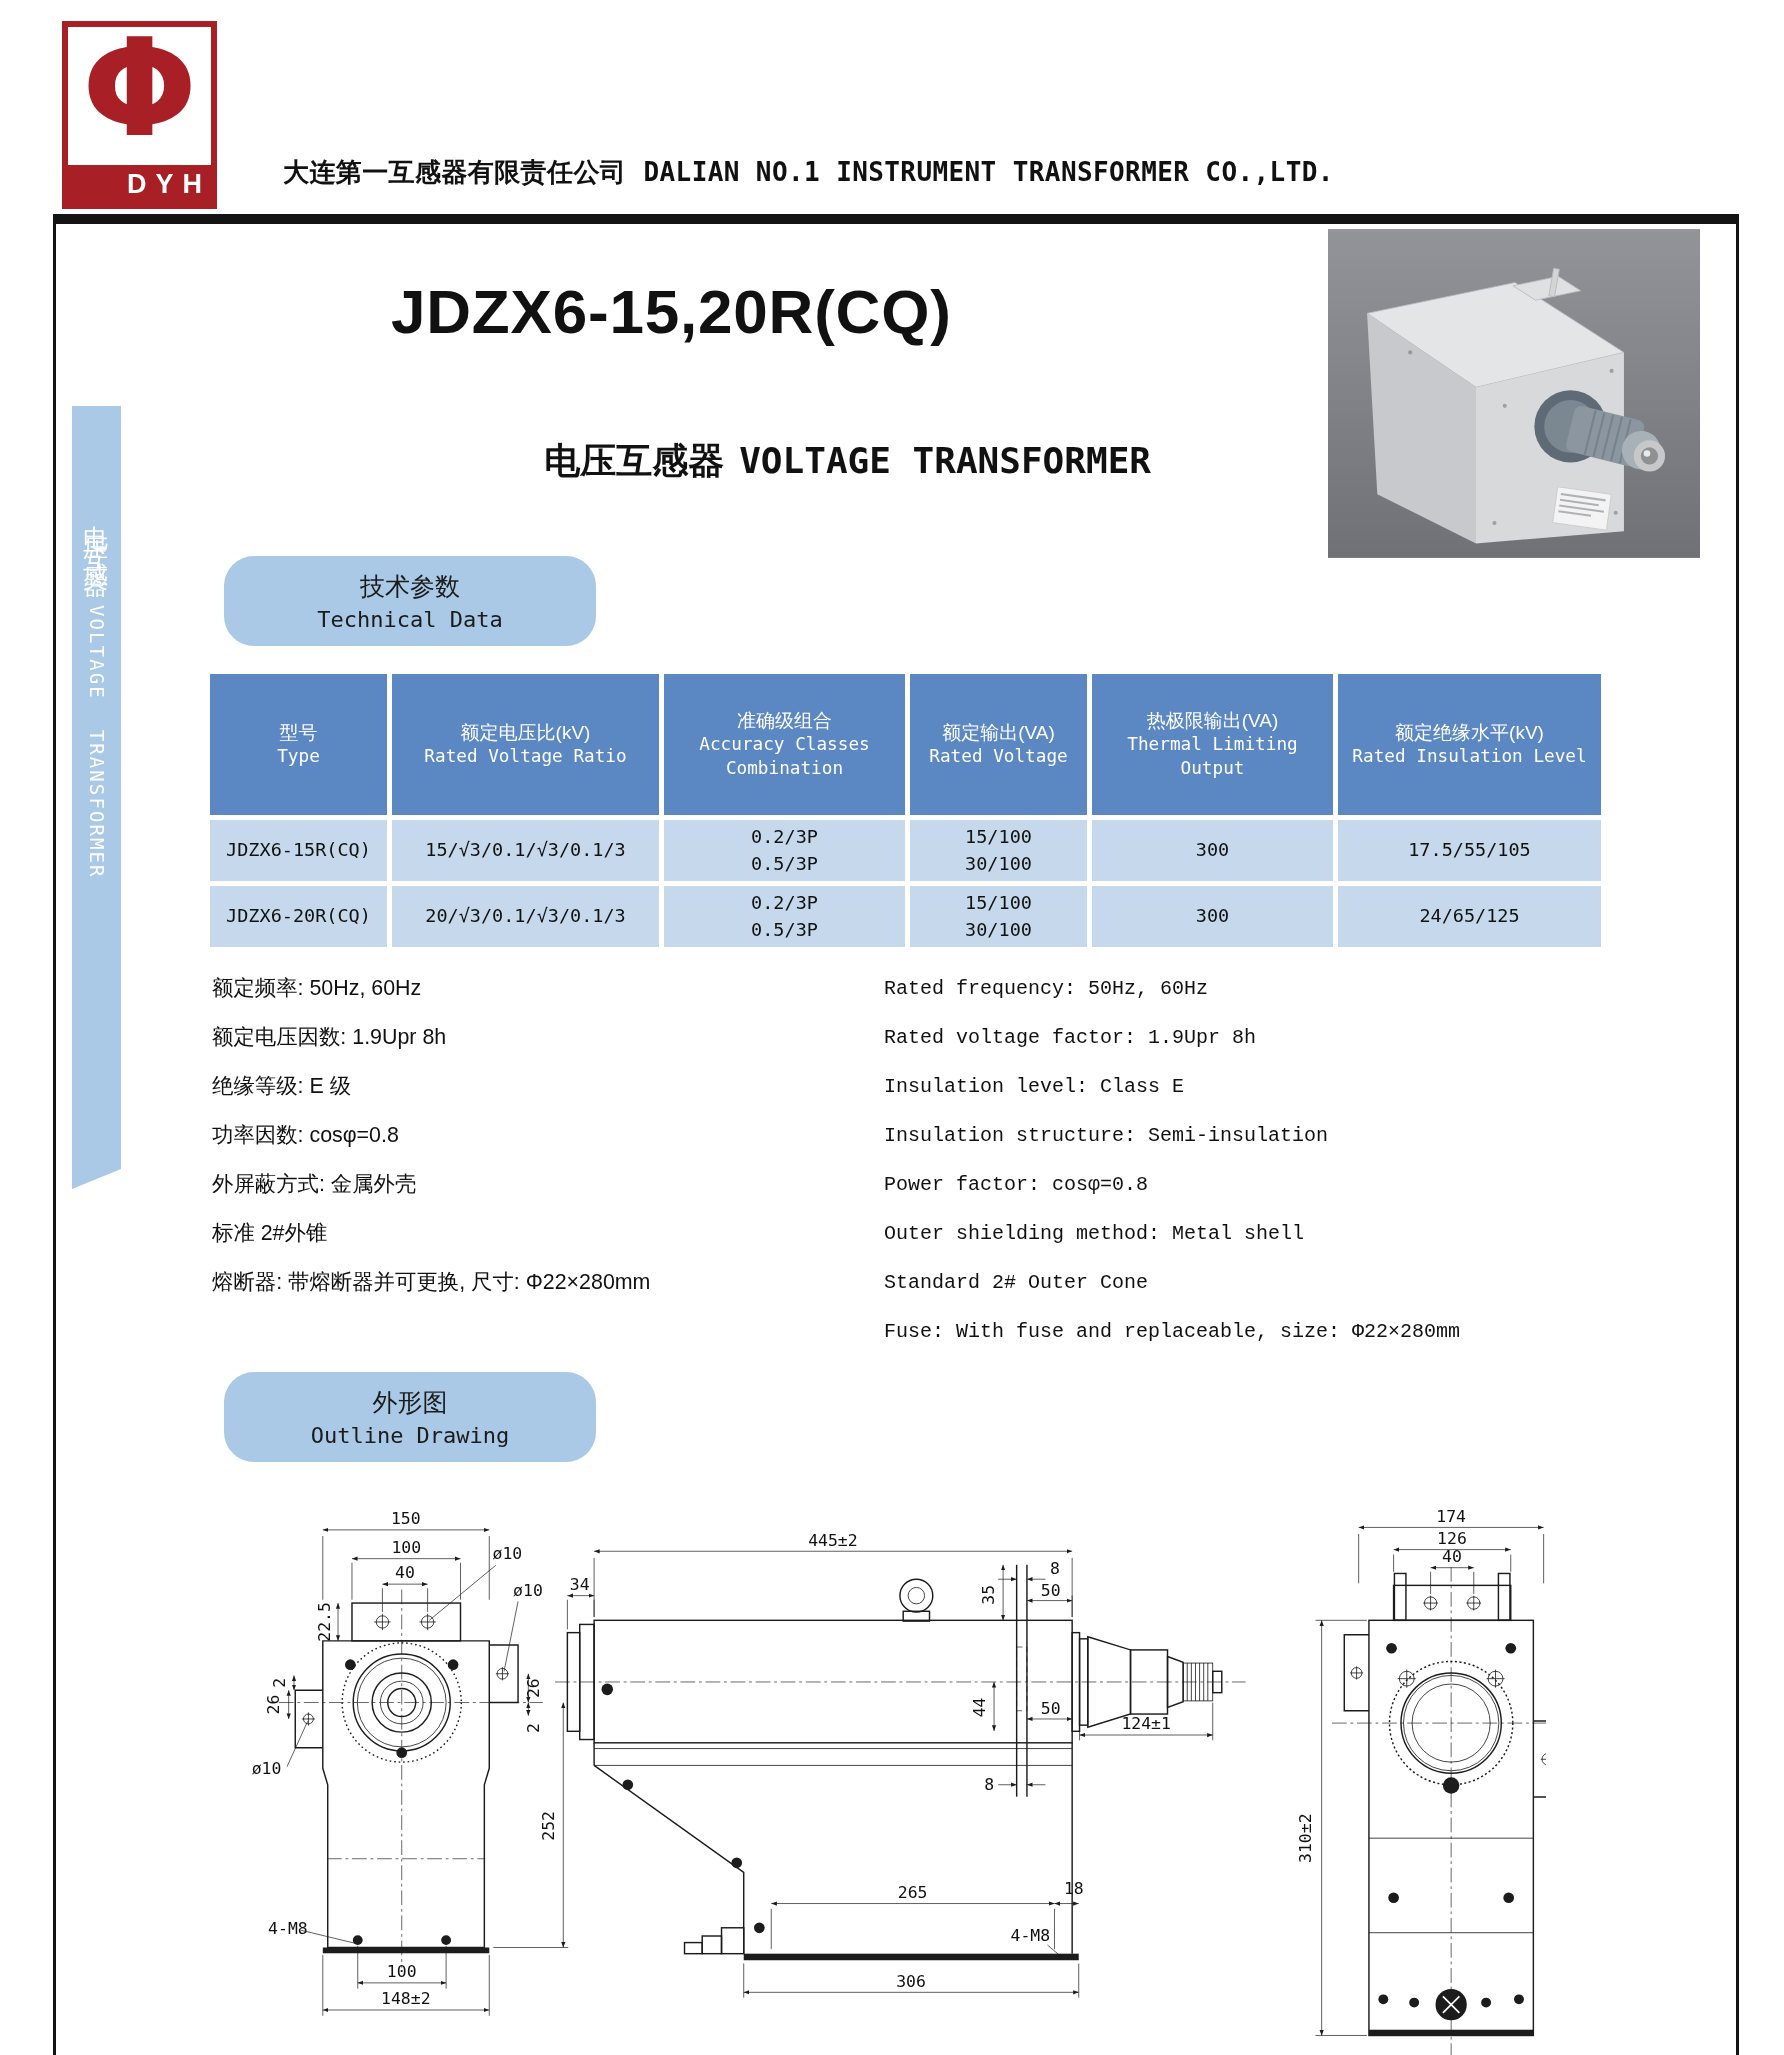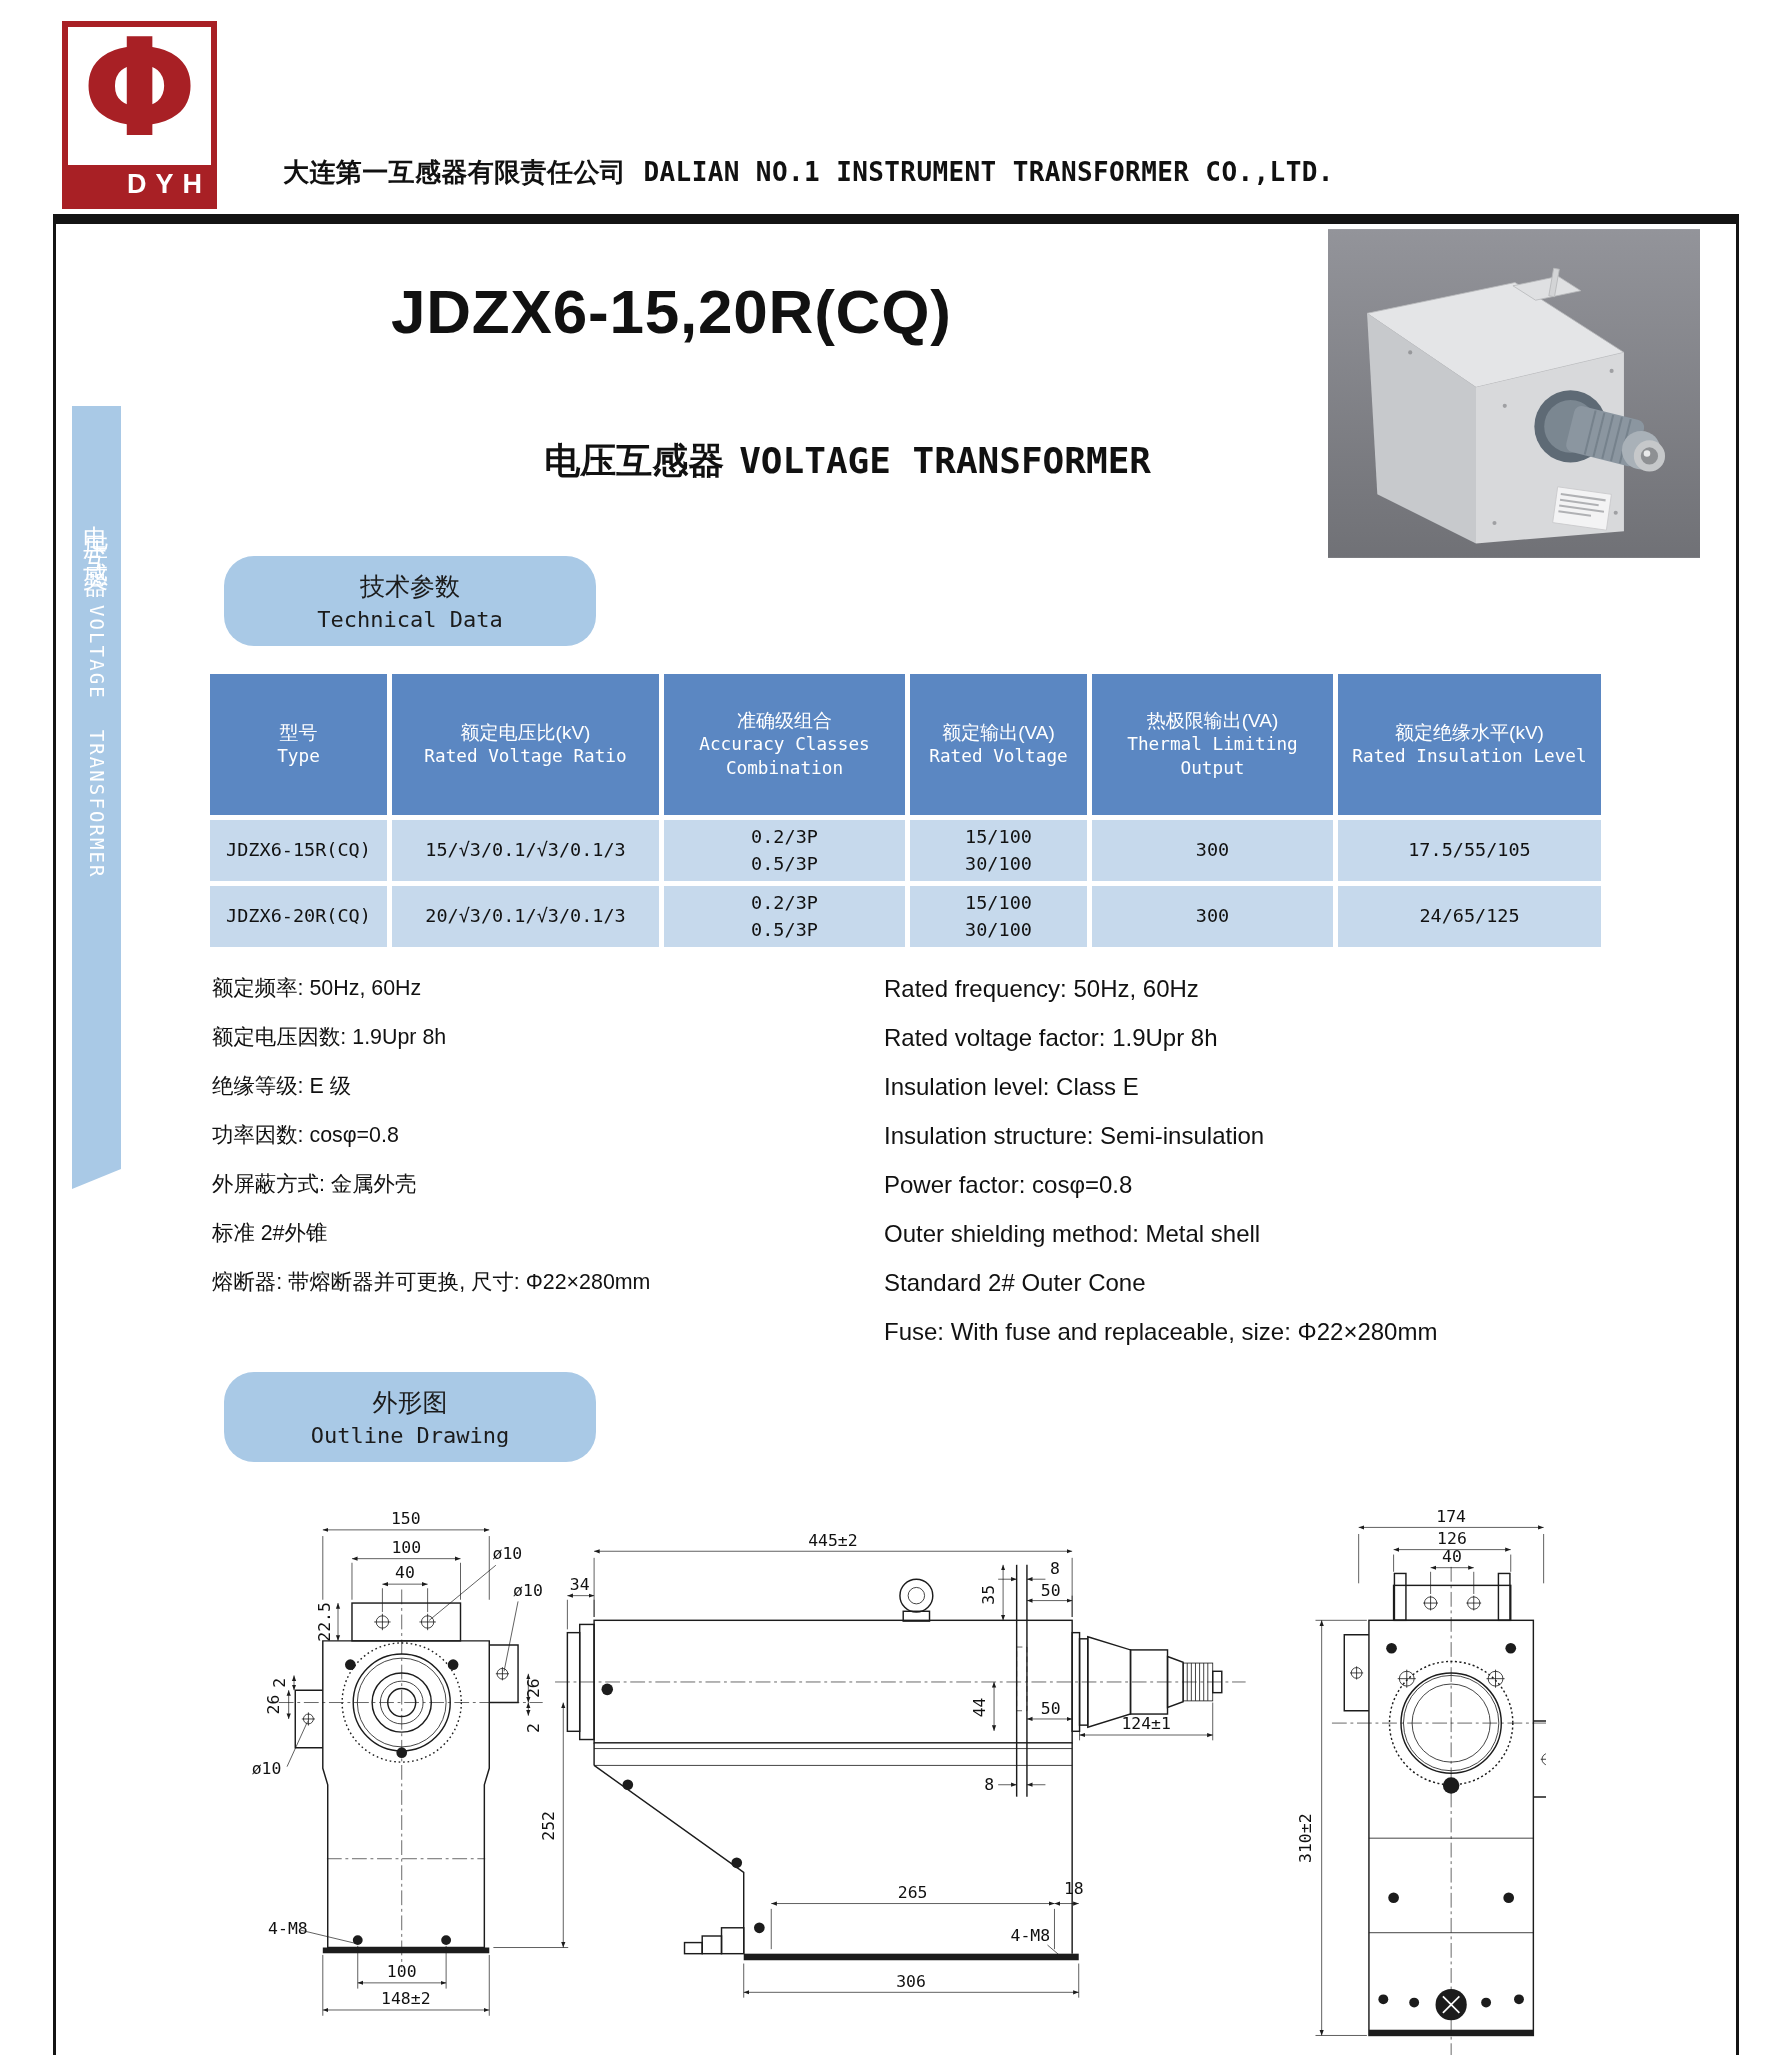--- a/index.html
+++ b/index.html
@@ -50,22 +50,22 @@
   .ttable{position:absolute;left:205px;top:669px;border-collapse:separate;border-spacing:5px 5px;}
   .ttable th{background:#5b87c2;color:#fff;font-weight:500;vertical-align:middle;text-align:center;
              height:136px;padding:2.5px 4.1px;font-size:19px;line-height:1.35;}
   .ttable th .en{display:block;font-size:17.7px;font-family:"DejaVu Sans Mono","Liberation Mono",monospace;}
   .ttable td{background:#c6d9ec;color:#111;text-align:center;vertical-align:middle;height:59px;
              font-size:18.5px;font-family:"DejaVu Sans Mono","Liberation Mono",monospace;white-space:pre-line;line-height:1.45;}
 
   
   .specs-cn{position:absolute;left:212px;top:964px;font-size:21.4px;font-weight:500;}
   .specs-cn div{height:49px;line-height:49px;white-space:nowrap;}
-  .specs-en{position:absolute;left:884px;top:964px;font-size:24px;
-            font-family:Liberation Sans, sans-serif;}
+  .specs-en{position:absolute;left:884px;top:964px;font-size:20px;
+            font-family:Liberation Mono, monospace;}
   .specs-en div{height:49px;line-height:49px;white-space:nowrap;}
 
   
   .drawings{position:absolute;left:230px;top:1497px;}
   .ol{fill:none;stroke:#1c1c1c;stroke-width:3.5;}
   .th{fill:none;stroke:#1c1c1c;stroke-width:2;}
   .dm{fill:none;stroke:#1c1c1c;stroke-width:1.7;}
   .cl{fill:none;stroke:#1c1c1c;stroke-width:1.6;stroke-dasharray:36 9 7 9;}
   .hid{fill:none;stroke:#1c1c1c;stroke-width:1.6;stroke-dasharray:14 10;}
   .hole{fill:#1c1c1c;stroke:none;}

